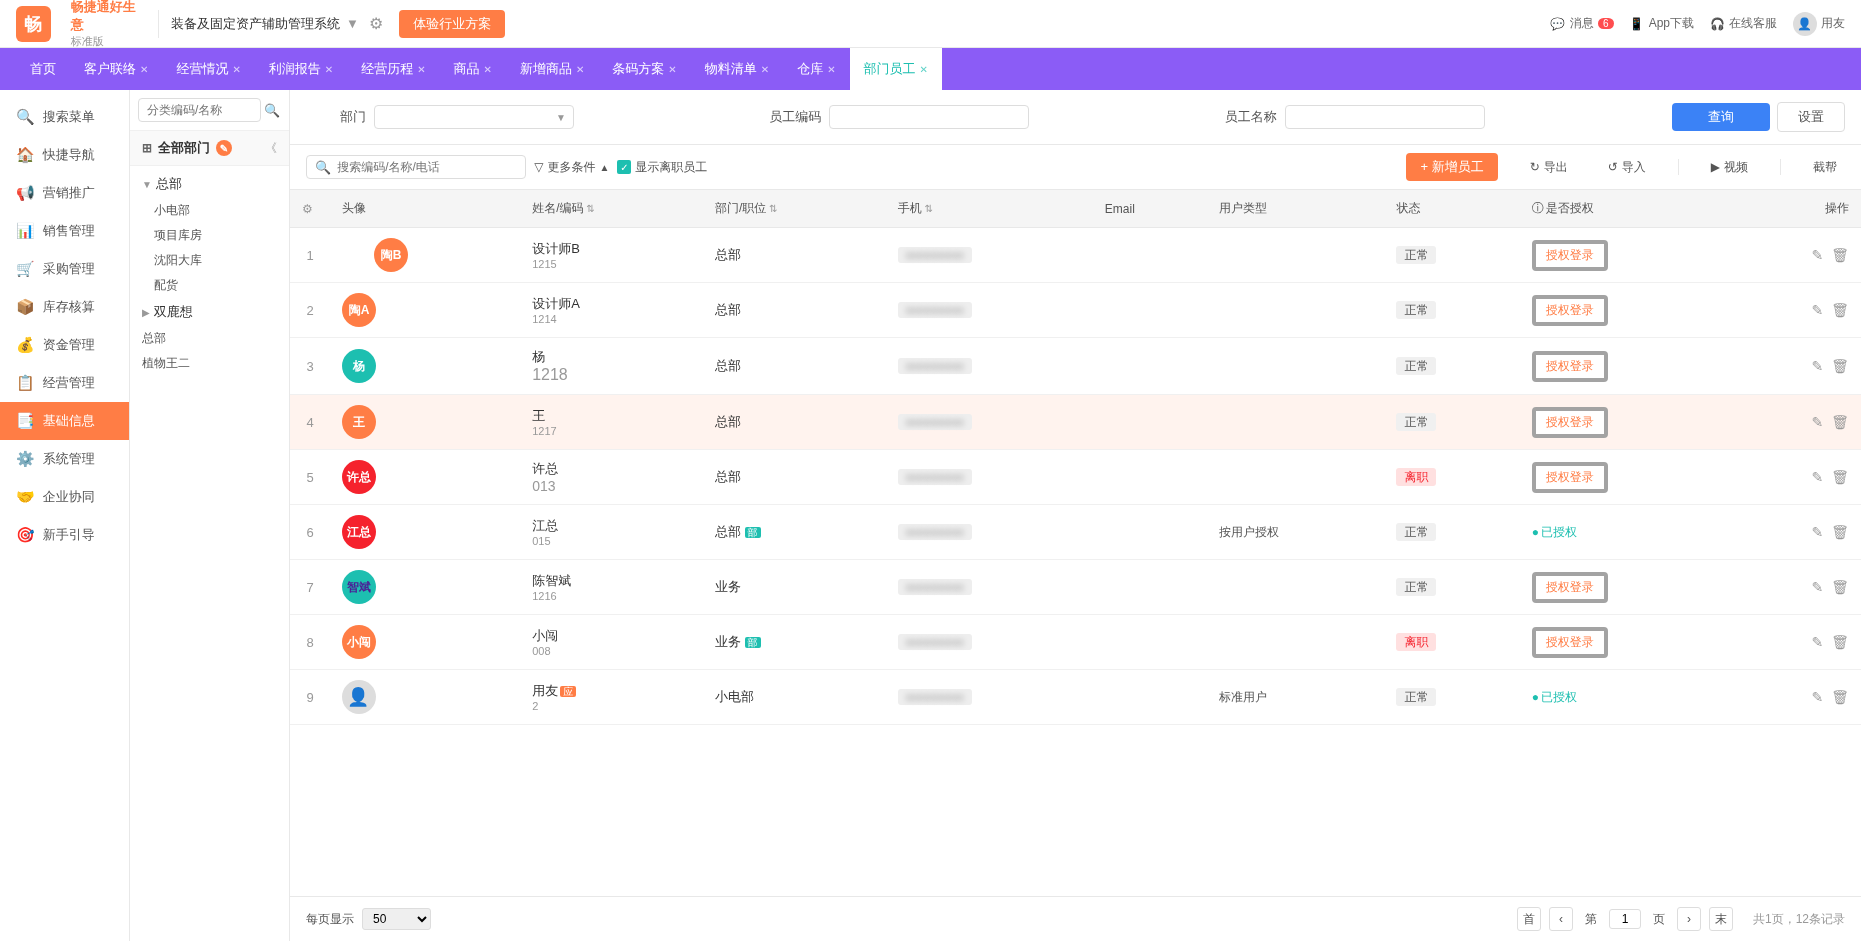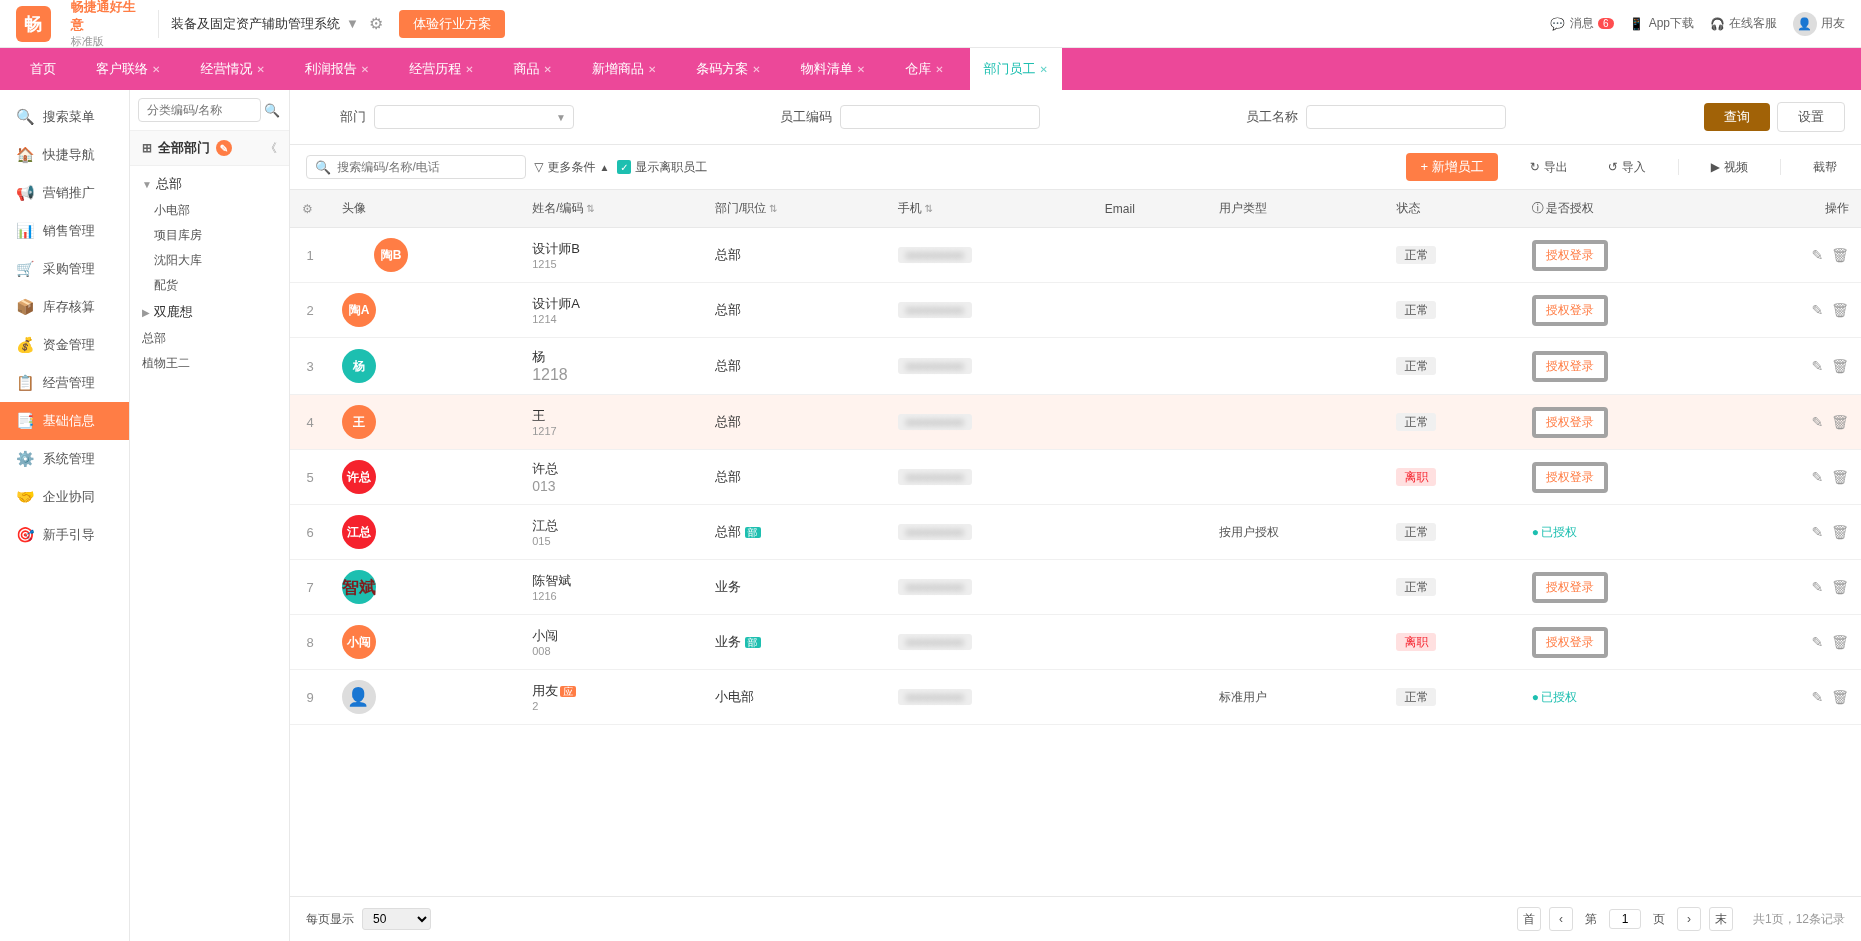--- a/index.html
+++ b/index.html
@@ -15,22 +15,22 @@
     .logo-icon { width: 36px; height: 36px; background: #ff7d45; border-radius: 6px; display: flex; align-items: center; justify-content: center; color: #fff; font-size: 18px; font-weight: bold; margin-right: 8px; }
     .logo-text { font-size: 12px; color: #333; line-height: 1.4; margin-left: 12px; }
     .logo-text .title { color: #ff7d45; font-weight: bold; font-size: 13px; }
     .top-bar-actions { display: flex; align-items: center; gap: 16px; margin-left: auto; }
     .top-bar-btn { display: flex; align-items: center; gap: 4px; color: #666; font-size: 12px; cursor: pointer; }
     .badge { background: #ff4d4f; color: #fff; border-radius: 8px; padding: 0 4px; font-size: 10px; min-width: 16px; text-align: center; }
     .try-btn { background: #ff7d45; color: #fff; border: none; border-radius: 4px; padding: 5px 14px; font-size: 13px; cursor: pointer; }
 
     
     .nav-bar {
-      background: #ec4899; display: flex; align-items: center;
-      height: 42px; padding: 0 16px; gap: 12px;
+      background: #8b5cf6; display: flex; align-items: center;
+      height: 42px; padding: 0 16px; gap: 0;
     }
     .nav-item {
       padding: 0 14px; height: 42px; display: flex; align-items: center;
       color: #fff; font-size: 13px; cursor: pointer; position: relative; white-space: nowrap;
     }
     .nav-item.active { background: #fff; color: #1dbfb0; }
     .nav-close { font-size: 10px; margin-left: 4px; opacity: 0.7; }
 
     
     .main-layout { display: flex; height: calc(100vh - 90px); }
@@ -51,21 +51,21 @@
     .content-area { flex: 1; display: flex; flex-direction: column; overflow: hidden; }
 
     
     .filter-bar { background: #fff; border-bottom: 1px solid #e8e8e8; padding: 12px 16px; }
     .filter-row { display: flex; align-items: center; gap: 7px; margin-bottom: 8px; }
     .filter-row:last-child { margin-bottom: 0; }
     .filter-group { display: flex; align-items: center; gap: 8px; flex: 1; }
     .filter-label { color: #555; white-space: nowrap; min-width: 60px; text-align: right; }
     .filter-select { border: 1px solid #ddd; border-radius: 4px; padding: 4px 24px 4px 8px; font-size: 12px; outline: none; width: 200px; cursor: pointer; position: relative; background: #fff; appearance: none; }
     .filter-input { border: 1px solid #ddd; border-radius: 4px; padding: 4px 8px; font-size: 12px; outline: none; width: 200px; }
-    .query-btn { background: #a16207; color: #fff; border: none; border-radius: 4px; padding: 5px 20px; font-size: 13px; cursor: pointer; }
+    .query-btn { background: #3b82f6; color: #fff; border: none; border-radius: 4px; padding: 5px 36px; font-size: 13px; cursor: pointer; }
     .reset-btn { background: #fff; color: #555; border: 1px solid #ddd; border-radius: 4px; padding: 5px 20px; font-size: 13px; cursor: pointer; }
     .filter-select-wrapper { position: relative; display: inline-block; }
     .filter-select-wrapper::after { content: '▼'; position: absolute; right: 8px; top: 50%; transform: translateY(-50%); font-size: 10px; color: #999; pointer-events: none; }
 
     
     .toolbar { background: #fff; padding: 8px 16px; display: flex; align-items: center; gap: 8px; border-bottom: 1px solid #e8e8e8; }
     .search-box { display: flex; align-items: center; border: 1px solid #ddd; border-radius: 4px; padding: 0 8px; gap: 6px; }
     .search-box input { border: none; outline: none; font-size: 12px; width: 180px; padding: 4px 0; }
     .filter-more { display: flex; align-items: center; gap: 4px; color: #555; cursor: pointer; font-size: 12px; }
     .show-resigned { display: flex; align-items: center; gap: 4px; color: #555; font-size: 12px; cursor: pointer; }
@@ -475,21 +475,21 @@
     <td style="text-align:right;">
       <div class="op-btns" style="justify-content:flex-end;">
         <span class="op-btn" title="编辑">✎</span>
         <span class="op-btn" title="删除">🗑</span>
       </div>
     </td>
   </tr>
             <tr>
     <td style="color:#999;text-align:center;">7</td>
     <td>
-                <div style="width:34px;height:34px;border-radius:50%;background:#1dbfb0;display:flex;align-items:center;justify-content:center;color:#7f1d1d;font-size:17px;font-weight:bold;">智斌</div>
+                <div style="width:34px;height:34px;border-radius:50%;background:#1dbfb0;display:flex;align-items:center;justify-content:center;color:#4c1d95;font-size:12px;font-weight:bold;">智斌</div>
               </td>
     <td>
       <div class="name-code">
         <span>陈智斌</span>
         <span style="font-size:11px;color:#999;">1216</span>
       </div>
     </td>
     <td><span>业务</span></td>
     <td>
       <span style="color:transparent;text-shadow:0 0 6px rgba(0,0,0,0.3);font-size:12px;background:#eee;border-radius:3px;padding:1px 8px;display:inline-block;min-width:70px;">●●●●●●●●</span>

